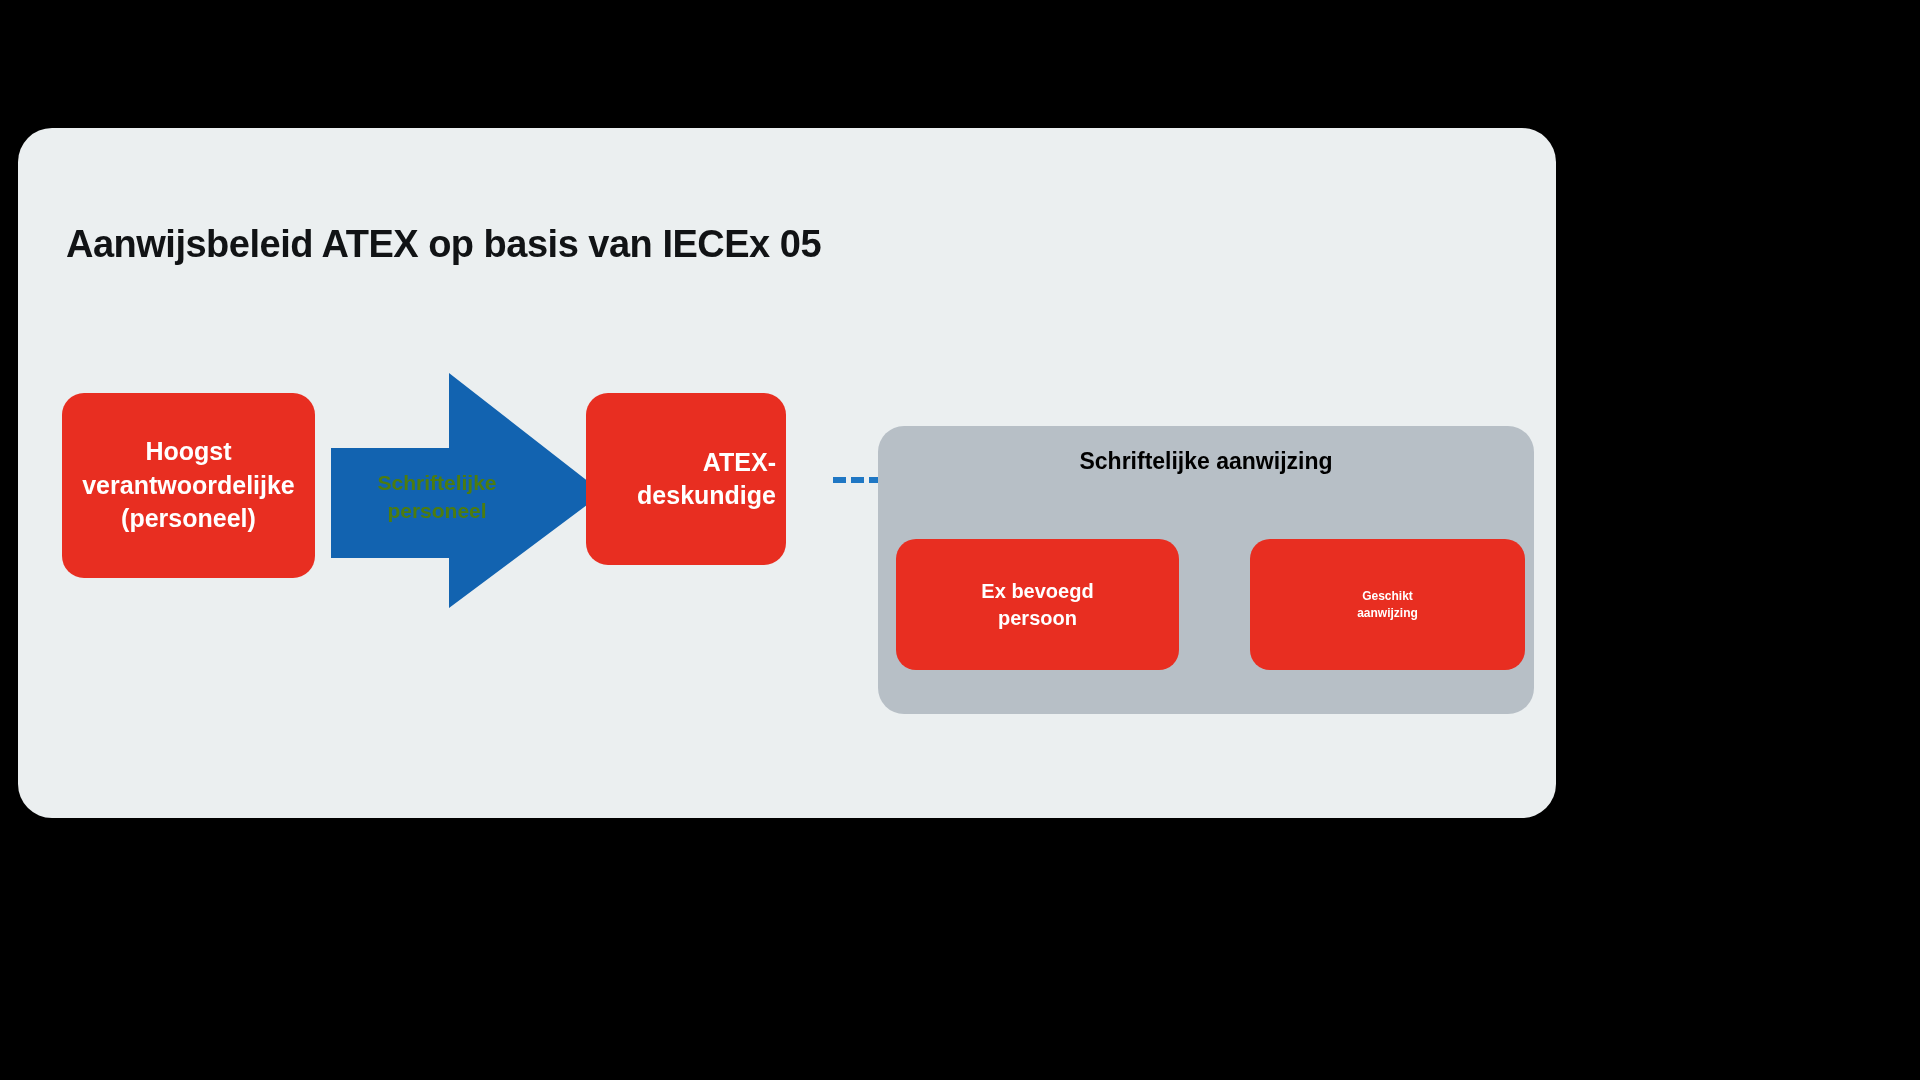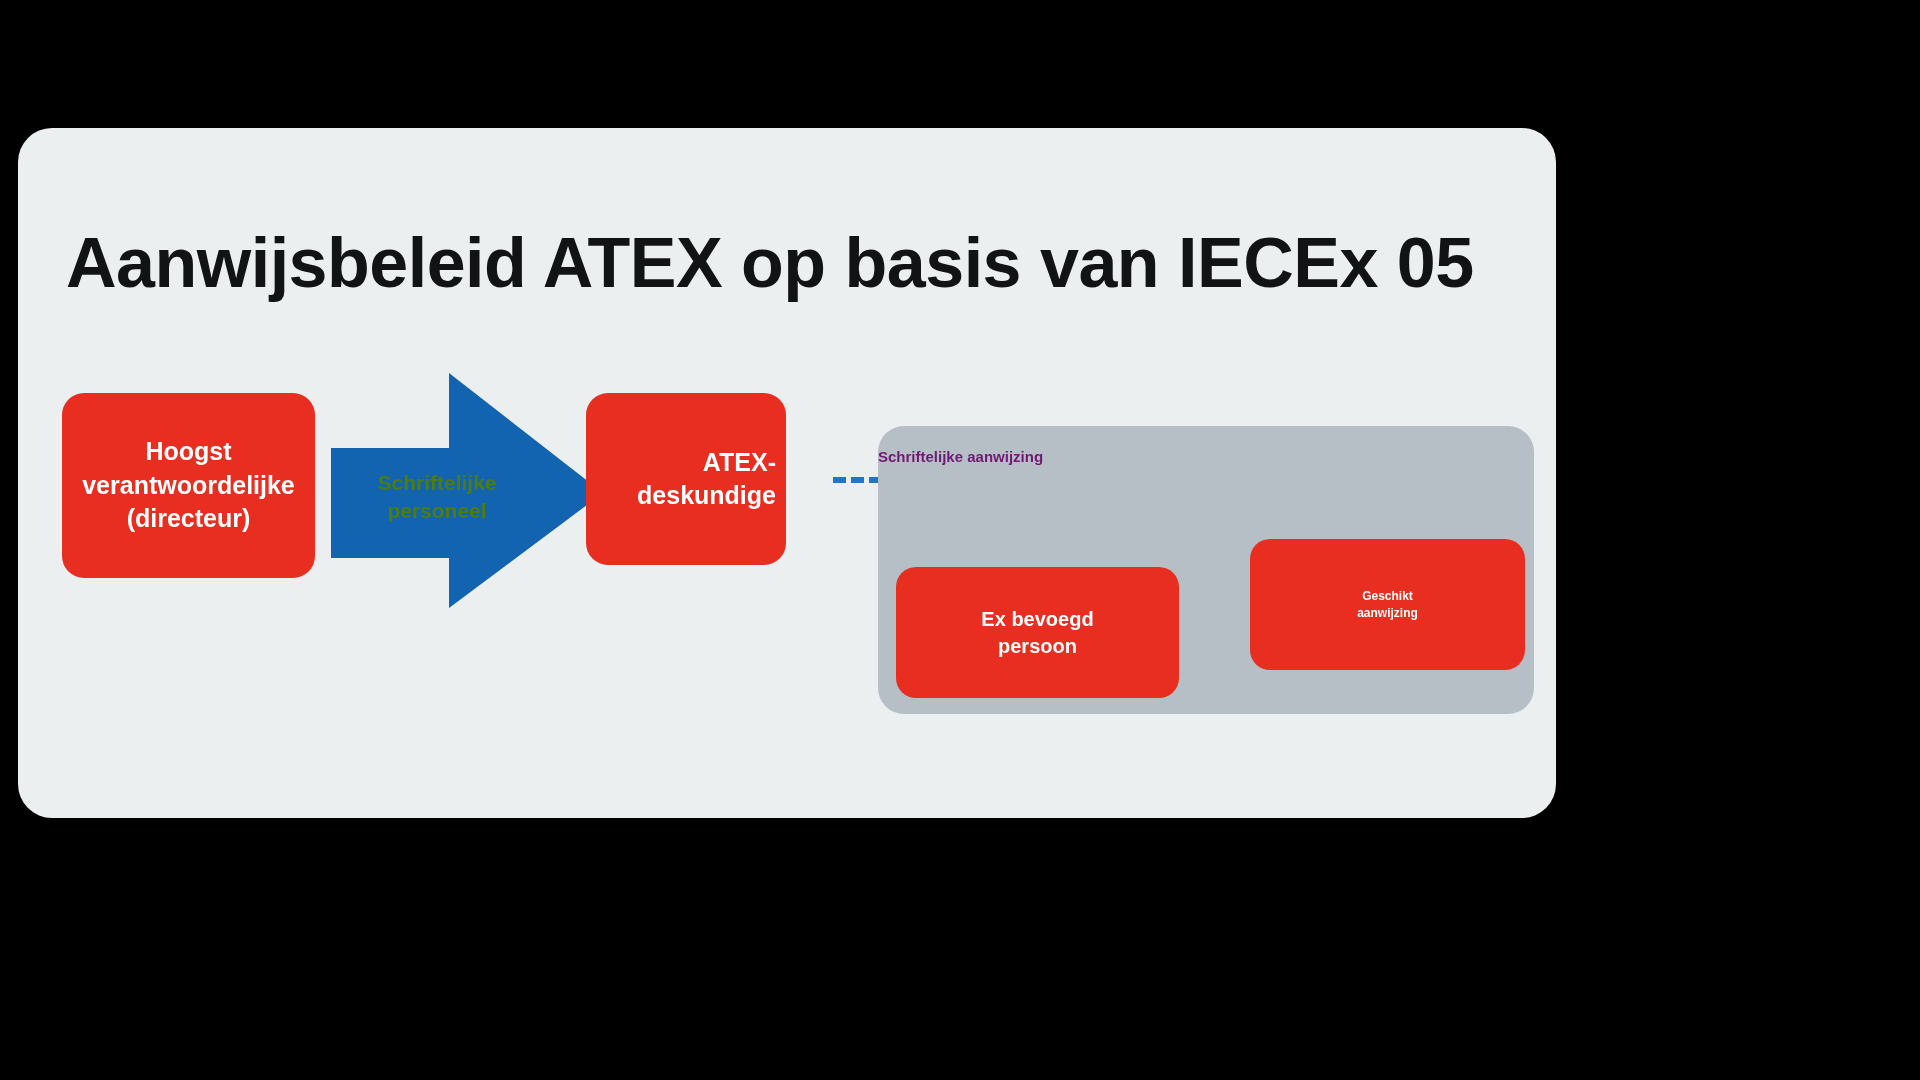--- a/index.html
+++ b/index.html
@@ -29,21 +29,21 @@
     width: 1538px;
     height: 690px;
     background: #ebeff0;
     border-radius: 34px;
   }
 
   #diagram-title {
     position: absolute;
     left: 48px;
     top: 95px;
-    font-size: 70px;
+    font-size: 38px;
     font-weight: bold;
     letter-spacing: -0.5px;
     color: #111315;
     white-space: nowrap;
     font-family: "Liberation Sans", sans-serif;
   }
 
   
   .node-box {
     position: absolute;
@@ -114,36 +114,35 @@
     width: 656px;
     height: 288px;
     background: #b7bfc6;
     border-radius: 26px;
   }
   #panel-title {
     position: absolute;
     left: 0;
     right: 0;
     top: 22px;
-    text-align: left;
-    color: #701a75;
-    font-weight: bold;
-    font-size: 15px;
+    text-align: center;
+    color: #000000;
+    font-weight: bold;
+    font-size: 23px;
     font-family: "Liberation Sans", sans-serif;
   }
 
   #node-ex-competent {
     left: 18px;
     top: 113px;
     width: 283px;
     height: 131px;
     background: #e82e21;
     font-size: 20px;
     border-radius: 20px;
-    margin-top: 28px;
   }
   #node-suitable-staff {
     left: 372px;
     top: 113px;
     width: 275px;
     height: 131px;
     background: #e82e21;
     font-size: 12px;
     border-radius: 20px;
   }
@@ -180,21 +179,21 @@
         <path d="M 1019 352 L 1019 411" stroke="#1f77c4" stroke-width="6" stroke-dasharray="7 11" stroke-linecap="square" fill="none"></path>
 
         <path d="M 1377 352 L 1377 411" stroke="#1f77c4" stroke-width="6" stroke-dasharray="7 11" stroke-linecap="square" fill="none"></path>
       </svg>
     </div>
 
     <div class="node-box" id="node-director">
       <span>
         <span>Hoogst</span><br>
         <span>verantwoordelijke</span><br>
-        <span>(directeur)</span>
+        <span>(personeel)</span>
       </span>
     </div>
 
     <div id="arrow-written-instruction">
       <svg viewBox="0 0 272 235" preserveAspectRatio="none" xmlns="http://www.w3.org/2000/svg">
         <polygon points="0,75 118,75 118,0 272,120 118,235 118,185 0,185" fill="#1263b0"></polygon>
       </svg>
       <div id="arrow-label">
         <span>Schriftelijke</span><br>
         <span>personeel</span>

